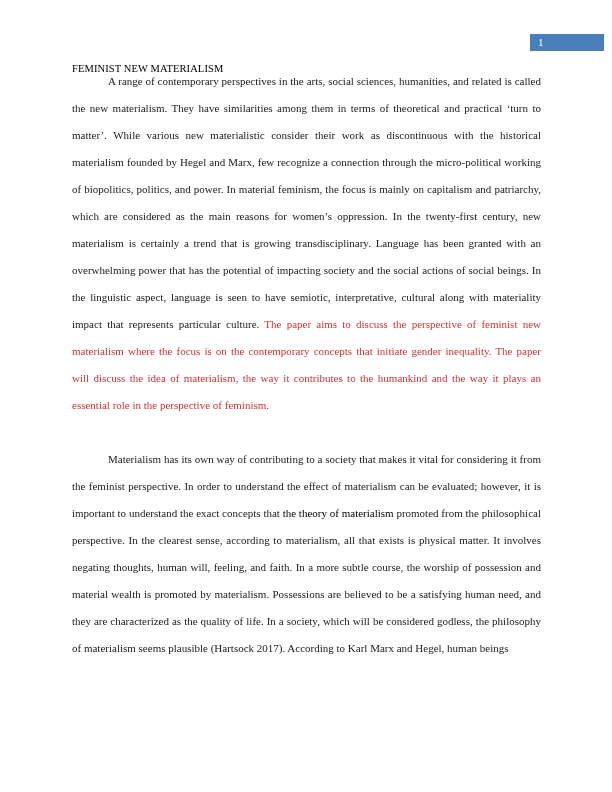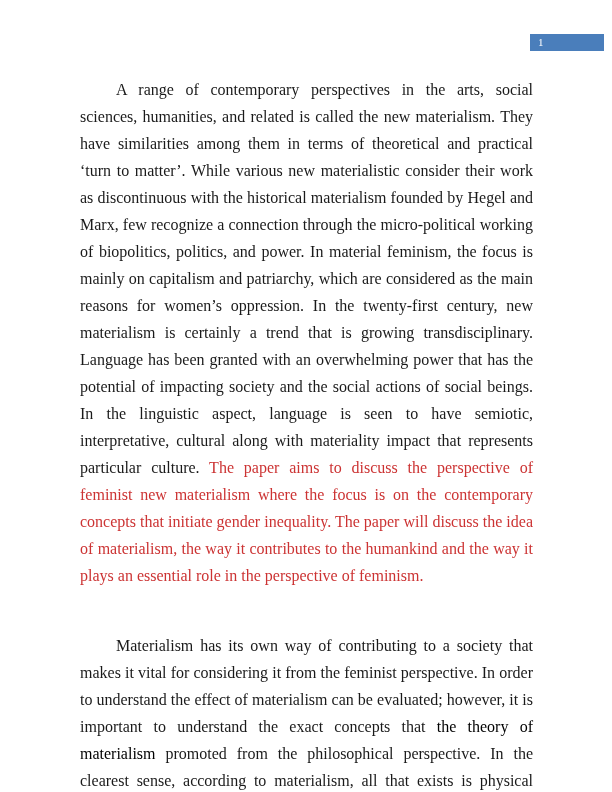--- a/index.html
+++ b/index.html
@@ -52,22 +52,22 @@
   }
 
   
   .body-block {
     position: absolute;
     left: 72px;
     top: 68px;
     width: 469px;
   }
   p.para {
-    margin: 8px;
-    font-size: 16px;
+    margin: 0;
+    font-size: 11px;
     line-height: 27px;
     text-align: justify;
     text-justify: inter-word;
     color: #1a1a1a;
   }
   p.para.indent {
     text-indent: 36px;
   }
   .gap-para {
     height: 27px;
@@ -85,20 +85,21 @@
 </style>
 </head>
 <body>
 
 <div class="page">
 
   <div class="page-number-banner">
     <span class="num">1</span>
   </div>
 
+  <div class="running-header">FEMINIST NEW MATERIALISM</div>
 
   <div class="body-block">
 
     <p class="para indent">
       <span class="seg">A range of contemporary perspectives in the arts, social sciences, humanities, and related is called the new materialism. They have similarities among them in terms of theoretical and practical ‘turn to matter’. While various new materialistic consider their work as discontinuous with the historical materialism founded by Hegel and Marx, few recognize a connection through the micro-political working of biopolitics, politics, and power. In material feminism, the focus is mainly on capitalism and patriarchy, which are considered as the main reasons for women’s oppression. In the twenty-first century, new materialism is certainly a trend that is growing transdisciplinary. Language has been granted with an overwhelming power that has the potential of impacting society and the social actions of social beings. In the linguistic aspect, language is seen to have semiotic, interpretative, cultural along with materiality impact that represents particular culture. </span><span class="seg red">The paper aims to discuss the perspective of feminist new materialism where the focus is on the contemporary concepts that initiate gender inequality. The paper will discuss the idea of materialism, the way it contributes to the humankind and the way it plays an essential role in the perspective of feminism.</span>
     </p>
 
     <div class="gap-para"></div>
 
     <p class="para indent">

